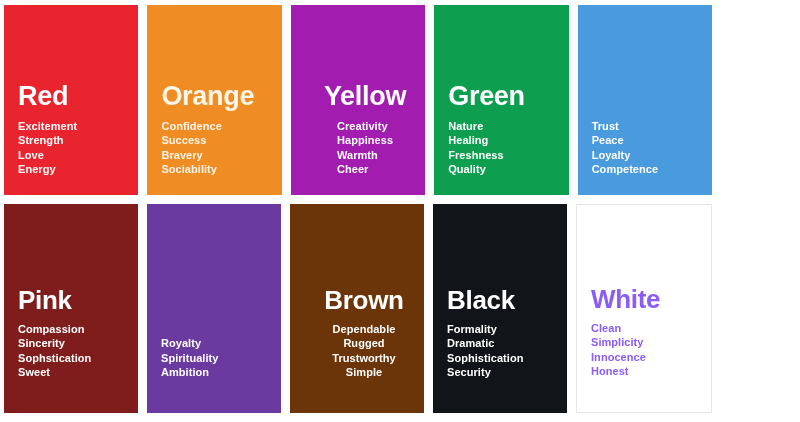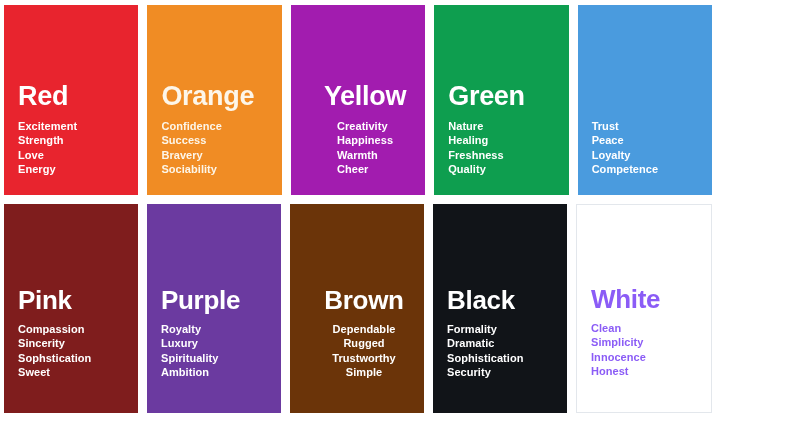--- a/index.html
+++ b/index.html
@@ -129,24 +129,22 @@
       <div class="panel" style="background: #7f1d1d; color: rgb(255, 255, 255);">
         <div class="panel-title">Pink</div>
         <ul class="trait-list">
           <li>Compassion</li>
           <li>Sincerity</li>
           <li>Sophstication</li>
           <li>Sweet</li>
         </ul>
       </div>
       <div class="panel" style="background: rgb(107, 58, 160); color: rgb(255, 255, 255);">
-        <div class="panel-title">Purple</div>
         <ul class="trait-list">
           <li>Royalty</li>
-          <li>Luxury</li>
           <li>Spirituality</li>
           <li>Ambition</li>
         </ul>
       </div>
       <div class="panel" style="background: rgb(107, 52, 9); color: rgb(255, 255, 255); text-align: center;">
         <div class="panel-title">Brown</div>
         <ul class="trait-list">
           <li>Dependable</li>
           <li>Rugged</li>
           <li>Trustworthy</li>

